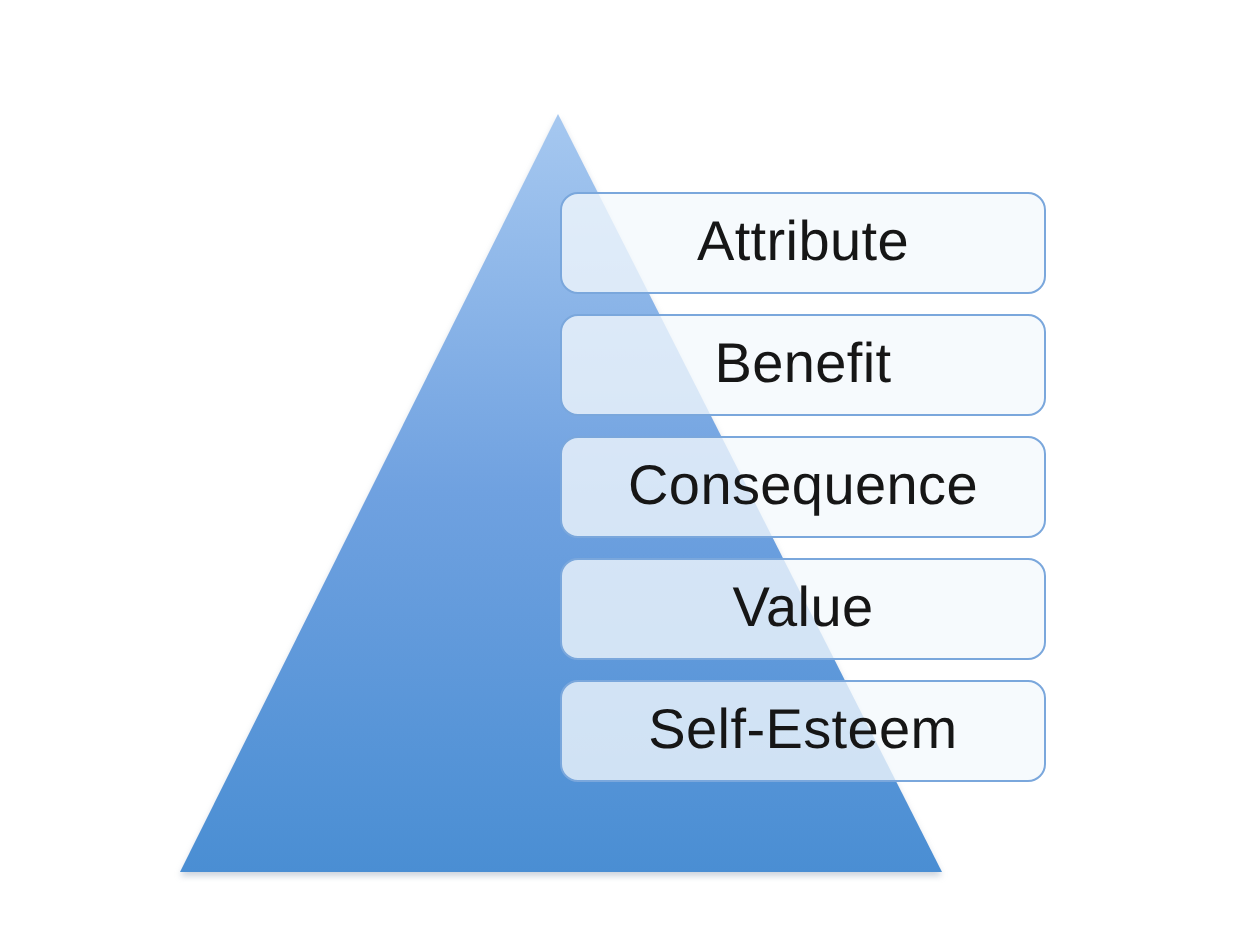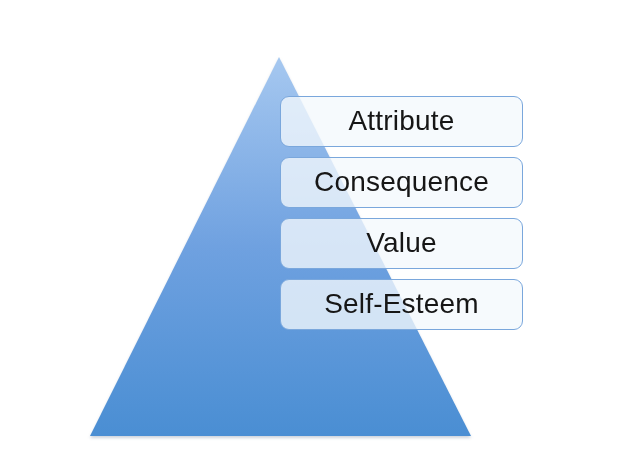--- a/index.html
+++ b/index.html
@@ -37,21 +37,21 @@
     border: 1.5px solid var(--box-border, #7aa7dc);
     border-radius: 9px;
     display: flex;
     align-items: center;
     justify-content: center;
   }
   .level-box:nth-of-type(1) { top: 96px; }
   .level-box:nth-of-type(2) { top: 157px; }
   .level-box:nth-of-type(3) { top: 218px; }
   .level-box:nth-of-type(4) { top: 279px; text-align: right; }
-  .level-box:nth-of-type(5) { top: 320px; }
+  .level-box:nth-of-type(5) { top: 340px; }
   .level-label {
     font-size: 28px;
     line-height: 1;
     color: var(--text, #161616);
     letter-spacing: 0.2px;
     white-space: nowrap;
     transform: translateY(-1px);
   }
 </style>
 </head>
@@ -67,20 +67,23 @@
         <stop offset="100%" stop-color="#4a8ed3"></stop>
       </linearGradient>
     </defs>
     <polygon points="279,57 471,436 90,436" fill="url(#pyrGrad)"></polygon>
   </svg>
 
   <div class="level-box">
     <span class="level-label">Attribute</span>
   </div>
 
+  <div class="level-box">
+    <span class="level-label">Benefit</span>
+  </div>
 
   <div class="level-box">
     <span class="level-label">Consequence</span>
   </div>
 
   <div class="level-box">
     <span class="level-label">Value</span>
   </div>
 
   <div class="level-box">

